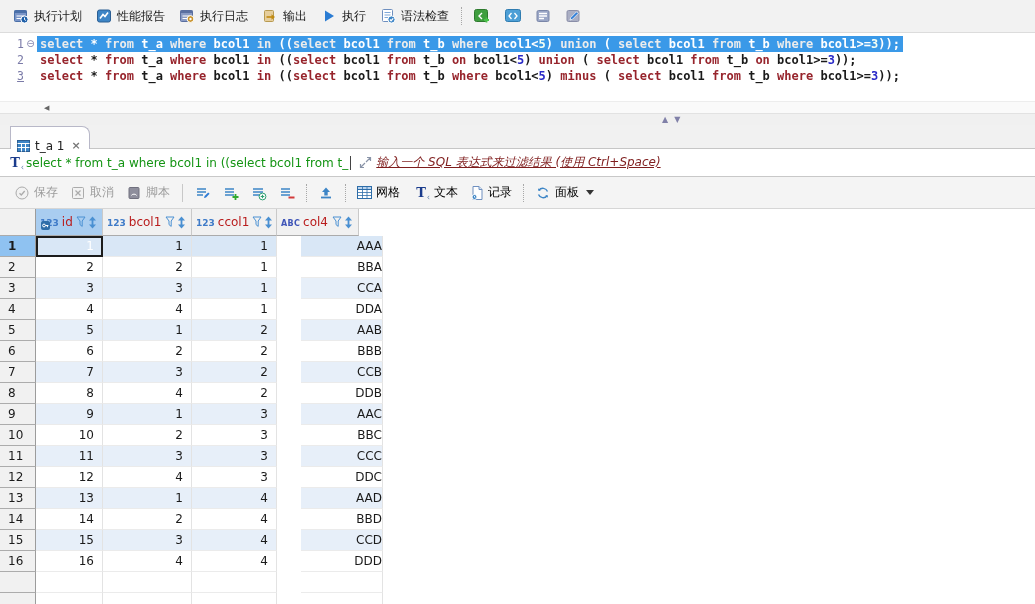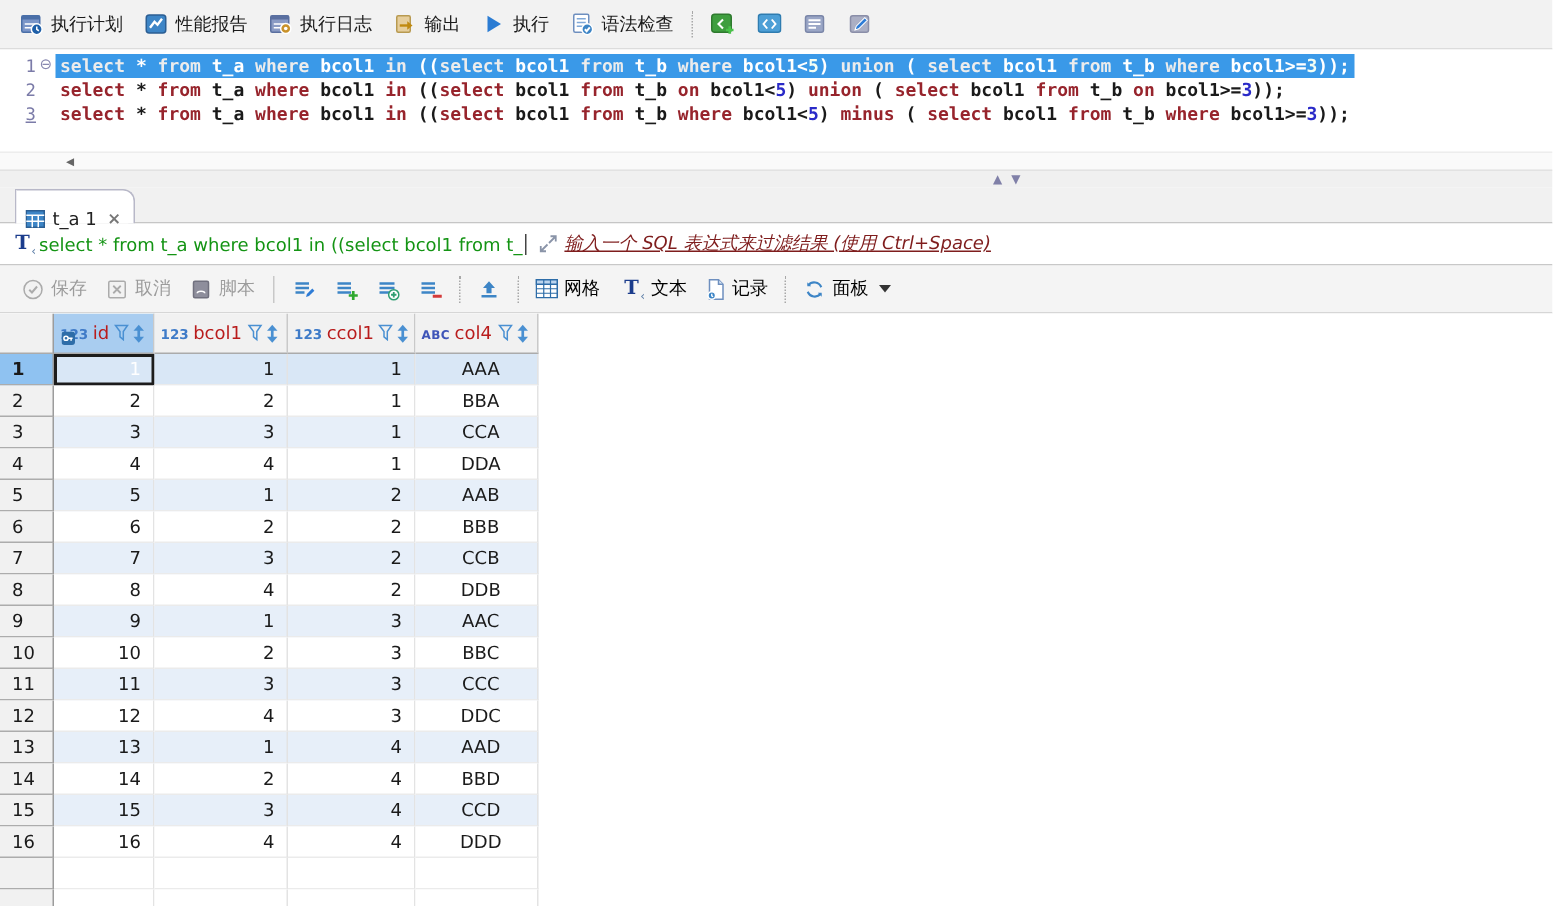--- a/index.html
+++ b/index.html
@@ -71,21 +71,21 @@
   .keyb { position:absolute; left:1px; top:6px; }
   .cname { color:#b91c1c; }
   .hicons { margin-left:auto; display:flex; align-items:center; gap:1px; }
 
   .grid-row { display:flex; height:21px; }
   .rh { width:36px; flex:none; background:#f1f1f1; border-right:1px solid #9c9c9c; border-bottom:1px solid #acacac; padding-left:8px; line-height:20px; }
   .cell { flex:none; border-right:1px solid #e3e3e3; border-bottom:1px solid #ebebeb; line-height:20px; white-space:nowrap; overflow:hidden; background:#fff; }
   .c0 { width:67px; text-align:right; padding-right:8px; }
   .c1 { width:89px; text-align:right; padding-right:8px; }
   .c2 { width:85px; text-align:right; padding-right:8px; }
-  .c3 { width:82px; text-align:center; padding-left:6px; }
+  .c3 { width:82px; text-align:right; padding-left:6px;margin-left:24px; }
   .grid-row.odd .cell { background:#e7eff9; }
   .grid-row.selrow .cell { background:#d9e7f6; }
   .grid-row.selrow .rh { background:#8fc2f1; font-weight:bold; }
   .cell.selcell { background:#85baee; color:#fff; outline:2px solid #1c1c1c; outline-offset:-2px; }
   .grid-row.ghost .cell { background:#fff; }
 </style>
 </head>
 <body>
 
 <div class="app">

